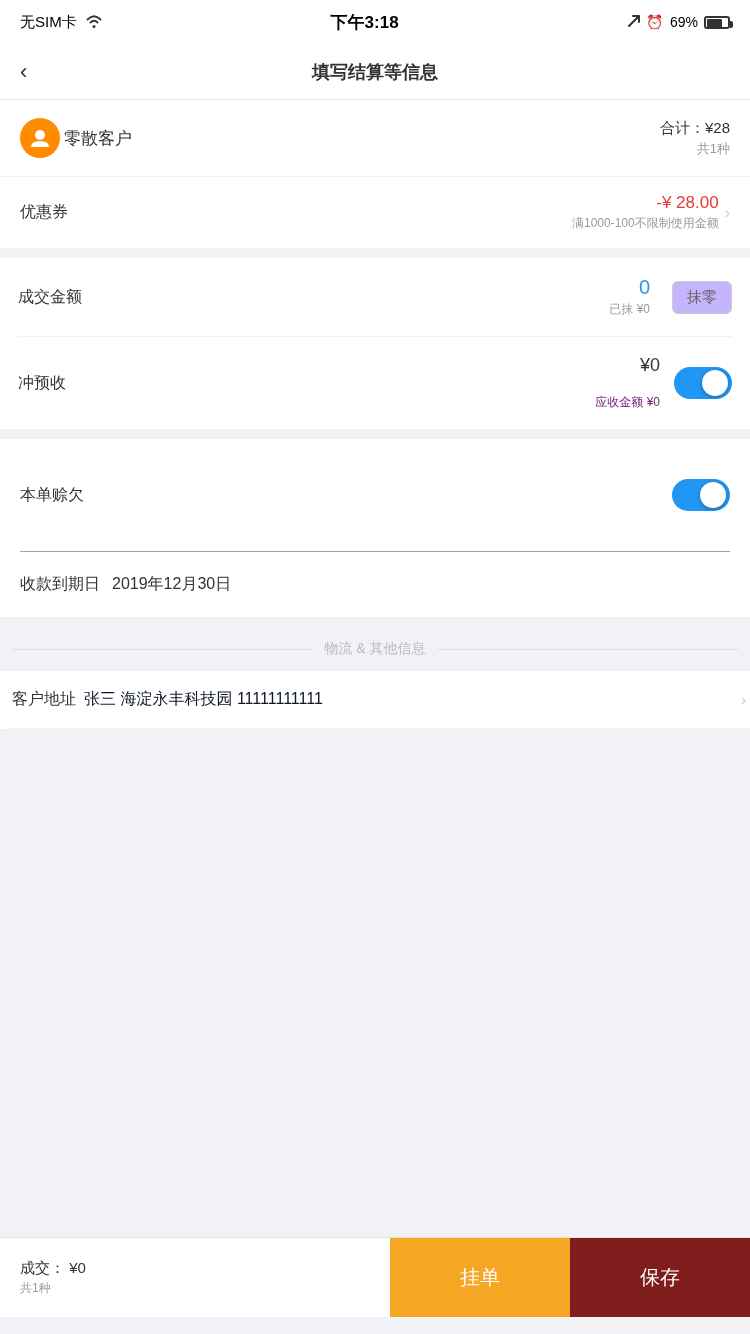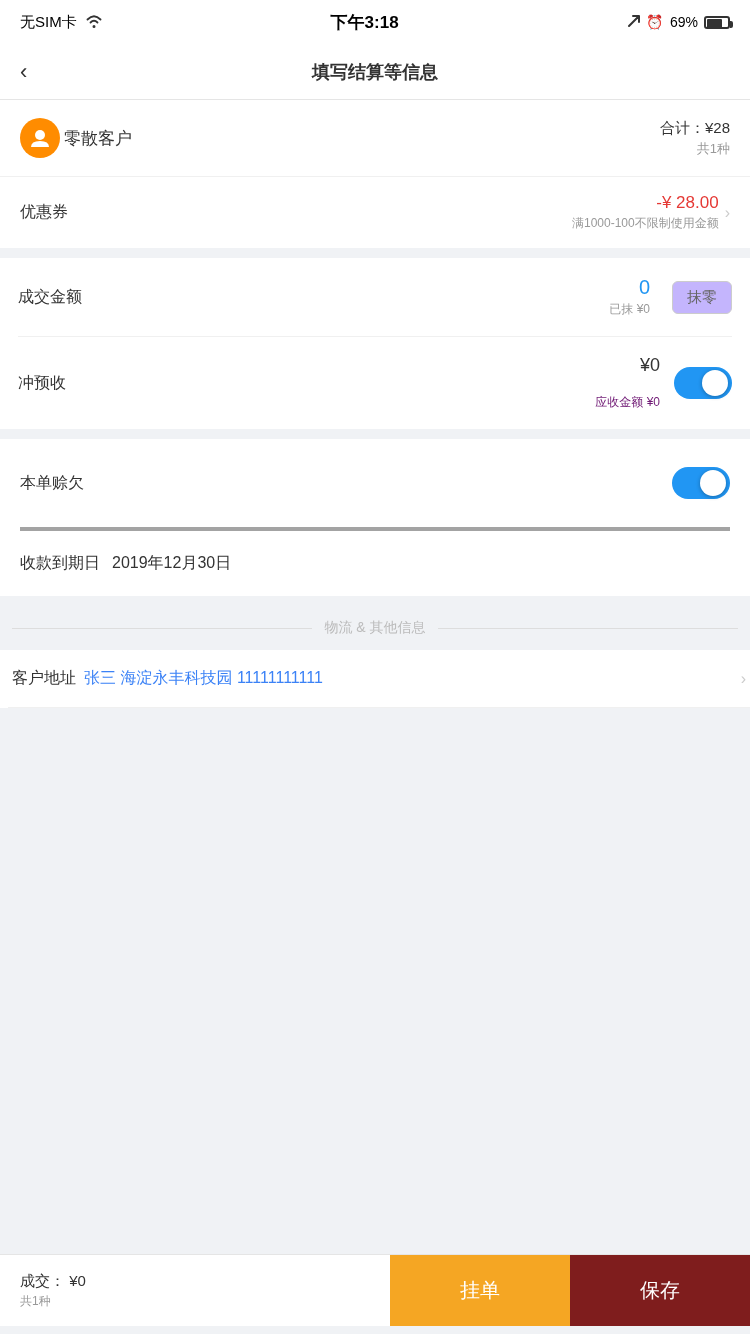--- a/index.html
+++ b/index.html
@@ -261,22 +261,22 @@
     
     .debt-section {
       background: #fff;
       padding: 0 20px;
       margin-bottom: 10px;
     }
     .debt-row {
       display: flex;
       align-items: center;
       justify-content: space-between;
-      padding: 28px 0;
-      border-bottom: 4px solid #a3a3a3;
+      padding: 40px 0;
+      border-bottom: 1px solid #a3a3a3;
     }
     .due-date-row {
       display: flex;
       align-items: center;
       padding: 22px 0;
     }
     .due-date-label {
       font-size: 16px;
       color: #333;
       margin-right: 12px;
@@ -317,31 +317,31 @@
       border-bottom: 1px solid #f0f0f0;
       margin-left: 8px;
     }
     .address-label {
       font-size: 16px;
       color: #333;
       min-width: 72px;
     }
     .address-value {
       font-size: 16px;
-      color: #3b82f6;
+      color: #0f172a;
       flex: 1;
     }
 
     
     .bottom-bar {
       position: fixed;
-      bottom: 8px;
+      bottom: 17px;
       left: 0;
       width: 750px;
-      height: 72px;
+      height: 80px;
       background: #fff;
       display: flex;
       align-items: center;
       border-top: 1px solid #e5e5e5;
     }
     .bottom-info {
       flex: 1;
       padding: 0 20px;
     }
     .bottom-deal {

